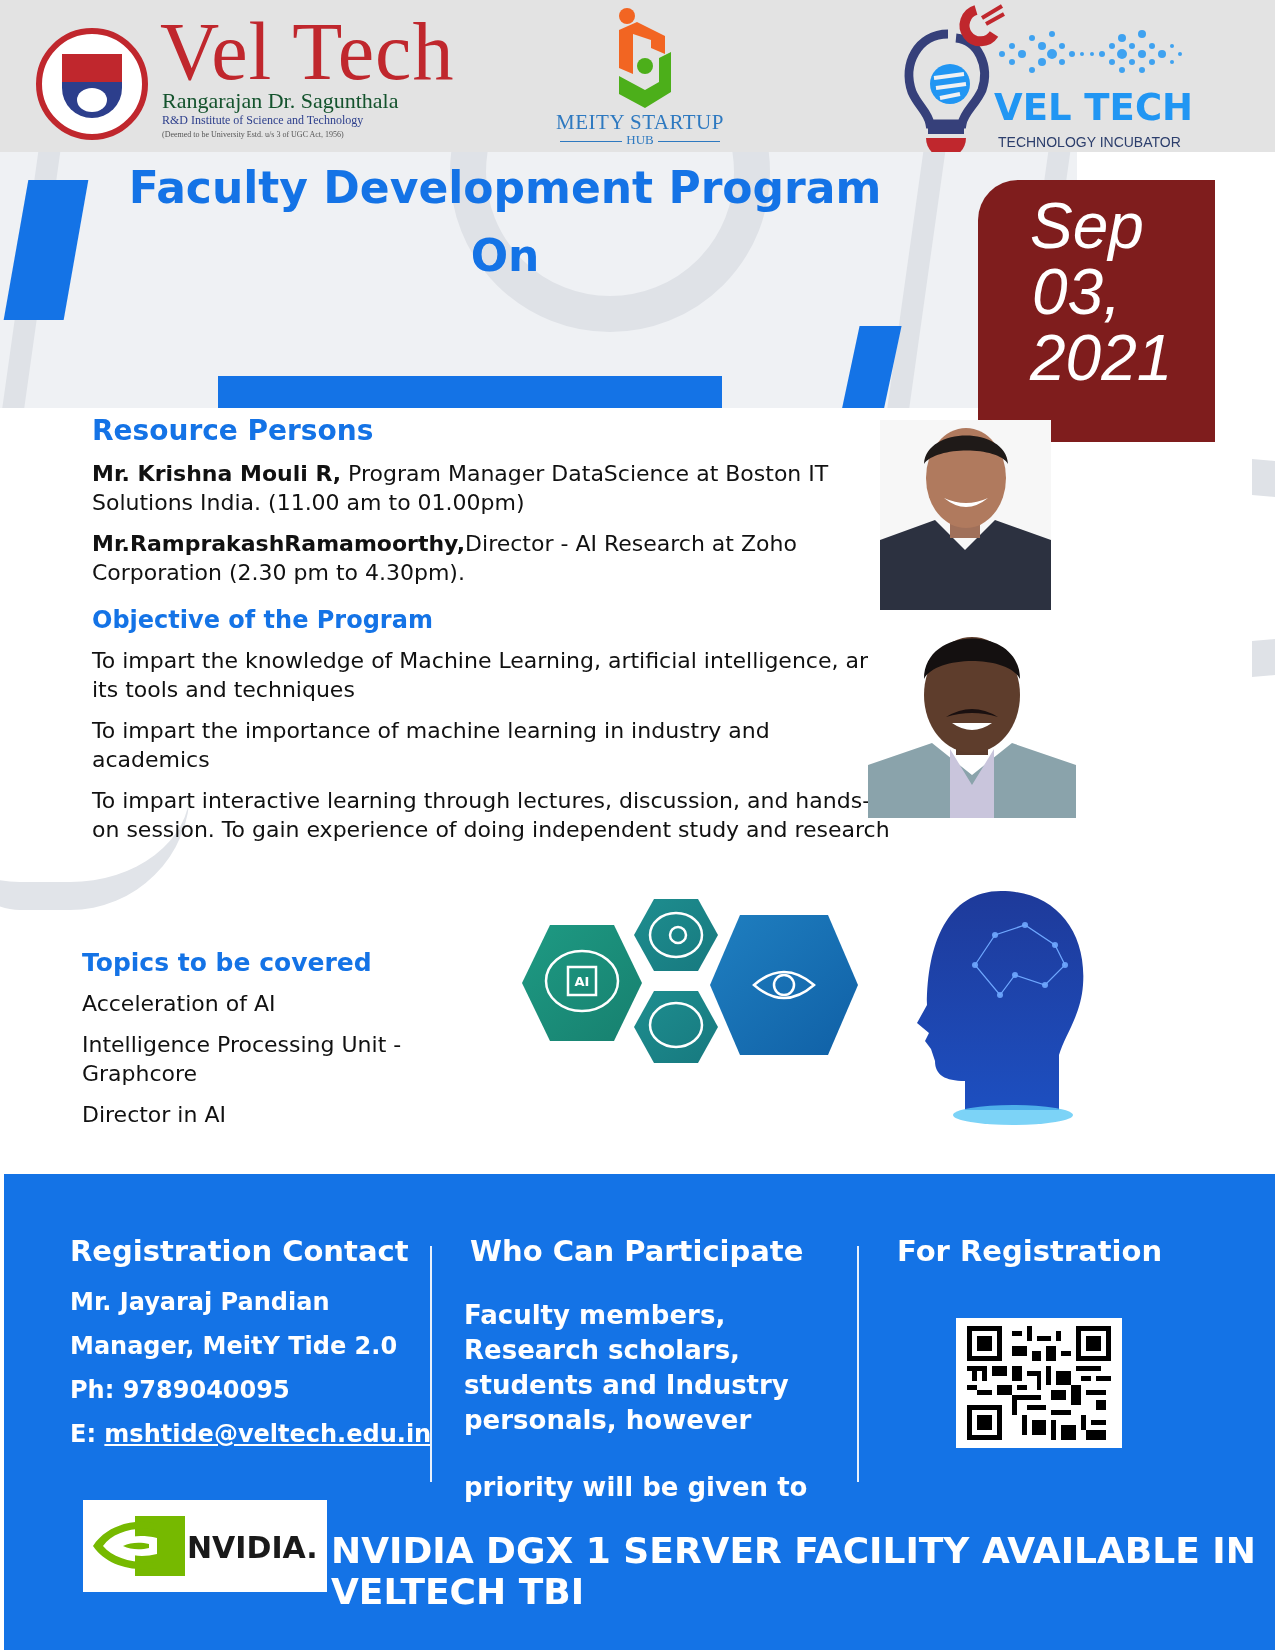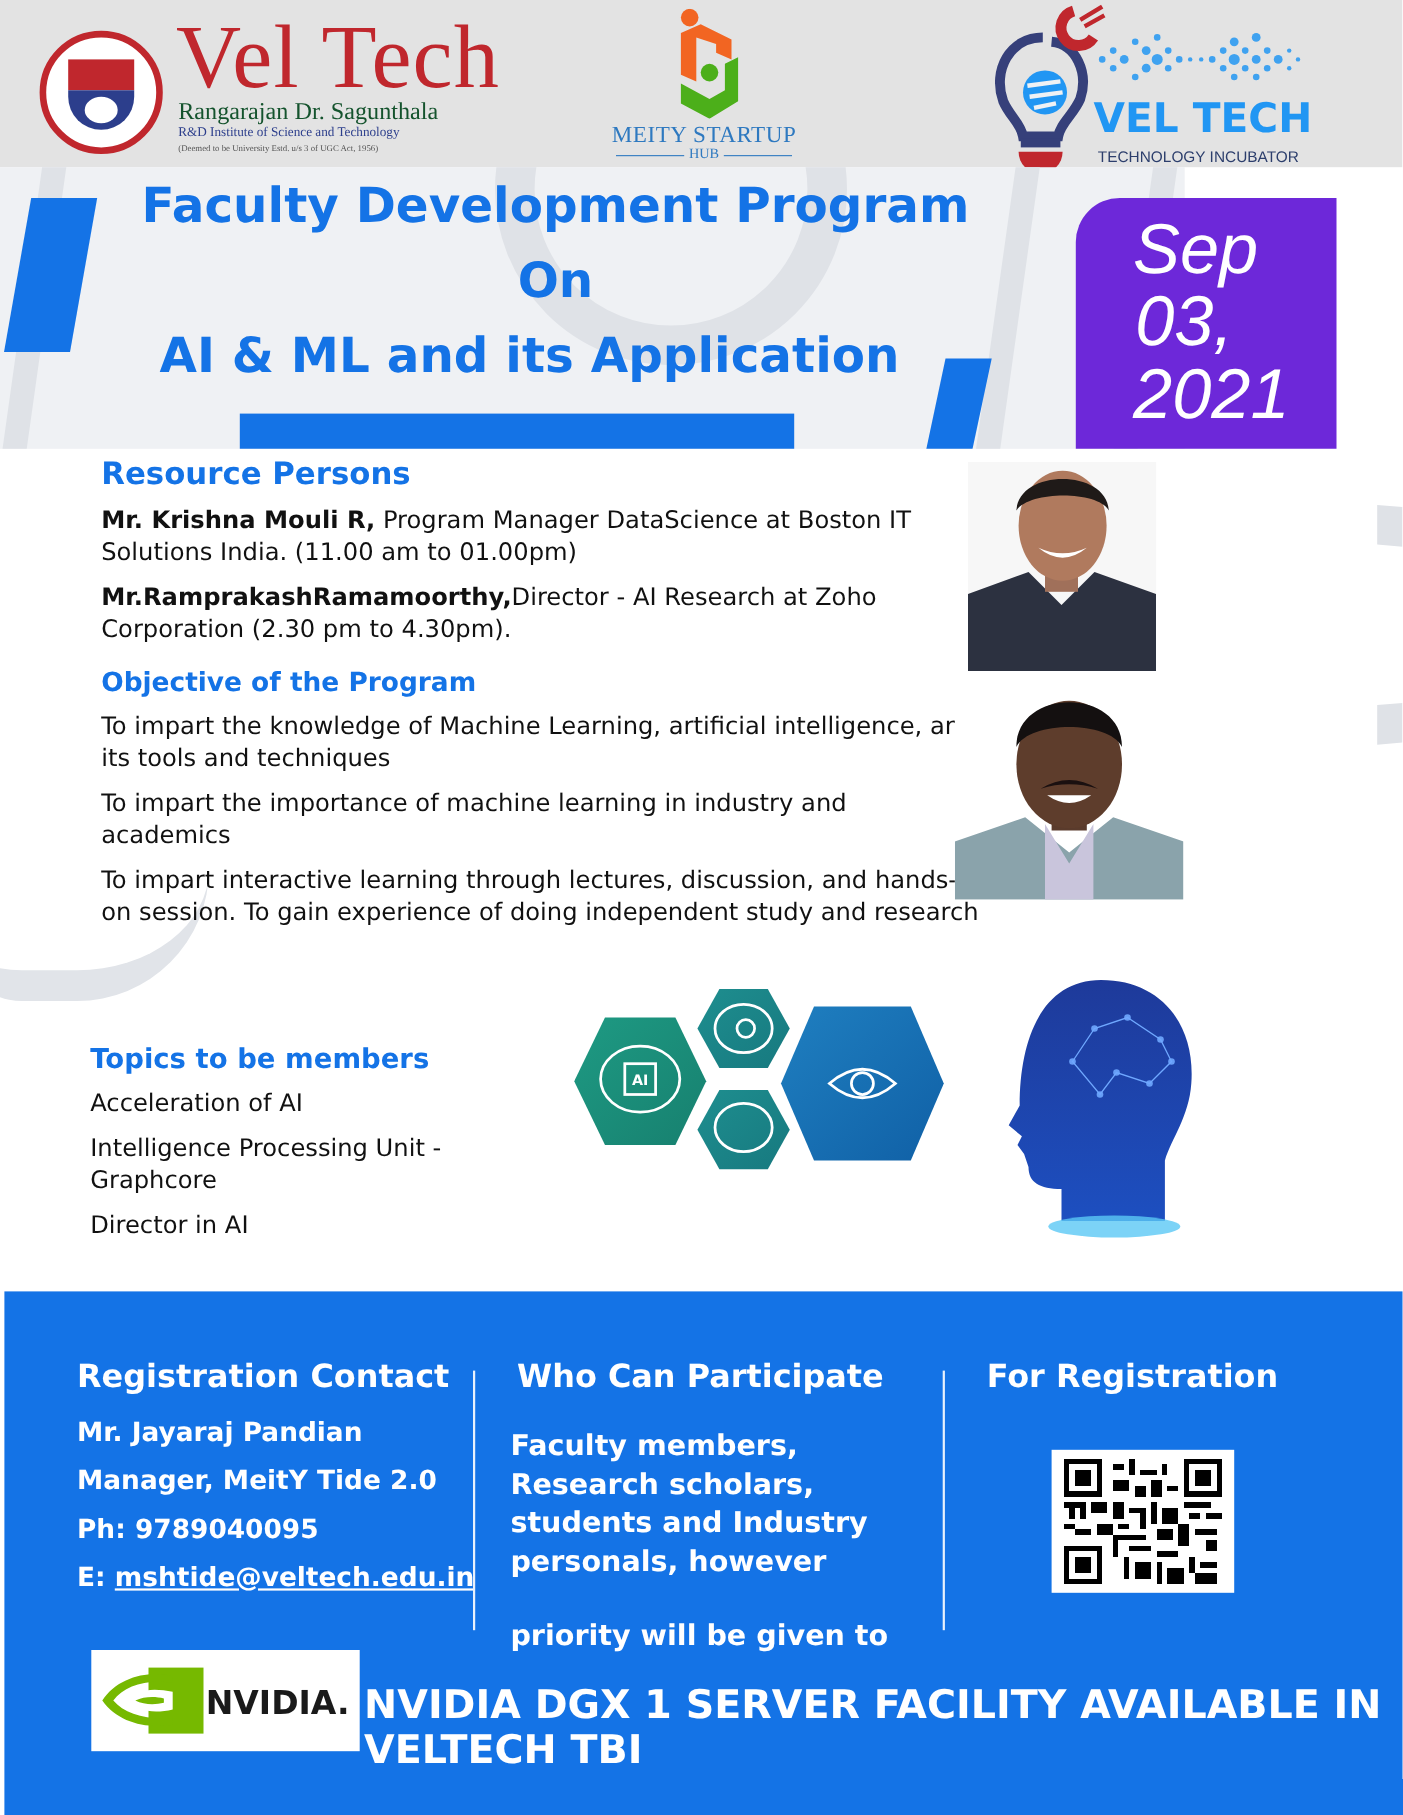--- a/index.html
+++ b/index.html
@@ -26,21 +26,21 @@
   .tbi-bulb { position: absolute; left: 898px; top: 4px; width: 110px; height: 150px; }
   .tbi-dots { position: absolute; left: 996px; top: 28px; width: 190px; height: 52px; }
   .tbi-name { position: absolute; left: 994px; top: 86px; font-family: "DejaVu Sans", sans-serif; font-weight: bold; color: #2196f3; font-size: 37px; letter-spacing: 0px; }
   .tbi-sub { position: absolute; left: 998px; top: 134px; font-family: "Liberation Sans", sans-serif; color: #2c3e6c; font-size: 14px; }
 
   
   .title-band { position: absolute; left: 0; top: 152px; width: 1077px; height: 256px; background: #eff1f4; overflow: hidden; }
   .deco-line { position: absolute; background: #dfe2e7; }
   .title-line { position: absolute; left: 0; width: 1010px; text-align: center; color: #1473e6; font-weight: bold; font-size: 44px; font-family: "DejaVu Sans", sans-serif; }
   .blue-bar { position: absolute; background: #1473e6; }
-  .date-box { position: absolute; left: 978px; top: 180px; width: 237px; height: 228px; background: #6d28d9; border-radius: 40px 0 0 0; }
+  .date-box { position: absolute; left: 978px; top: 180px; width: 237px; height: 262px; background: #7f1d1d; border-radius: 40px 0 0 0; }
   .date-line { position: absolute; left: 52px; color: #fff; font-style: italic; font-family: "Liberation Sans", sans-serif; font-size: 64px; line-height: 64px; }
 
   
   .section { position: absolute; left: 92px; }
   .heading { color: #1473e6; font-weight: bold; font-size: 28px; font-family: "DejaVu Sans", sans-serif; }
   .body-text { color: #111; font-size: 22px; line-height: 29px; font-family: "DejaVu Sans", sans-serif; }
   .body-text b { font-weight: bold; }
   .para { margin-top: 12px; }
 
   .photo { position: absolute; overflow: hidden; }
@@ -147,21 +147,20 @@
   <div class="deco-line" style="left:905px; top:-20px; width:22px; height:300px; transform:skewX(-8deg);"></div>
   <div class="deco-line" style="left:1030px; top:-20px; width:22px; height:300px; transform:skewX(-8deg);"></div>
   <div class="deco-line" style="left:1120px; top:-20px; width:22px; height:300px; transform:skewX(-8deg);"></div>
 
   <div class="blue-bar" style="left:16px; top:28px; width:60px; height:140px; transform:skewX(-10deg);"></div>
   <div class="blue-bar" style="left:850px; top:174px; width:42px; height:90px; transform:skewX(-12deg);"></div>
   <div class="blue-bar" style="left:218px; top:224px; width:504px; height:34px;"></div>
 
   <div class="title-line" style="top:10px;">Faculty Development Program</div>
   <div class="title-line" style="top:78px;">On</div>
-  <div class="title-line" style="top:146px; left:145px; width:auto; text-align:left;">AI &amp; ML and its Application</div>
 </div>
 
 <div class="date-box">
   <div class="date-line" style="top:14px;">Sep</div>
   <div class="date-line" style="top:80px; left:54px;">03,</div>
   <div class="date-line" style="top:146px; left:52px;">2021</div>
 </div>
 
 <div class="deco-right" style="left:1252px; top:460px; width:23px; height:36px; transform:skewY(5deg);"></div>
 <div class="deco-right" style="left:1252px; top:640px; width:23px; height:36px; transform:skewY(-5deg);"></div>
@@ -201,21 +200,21 @@
     <path d="M82 124 L104 160 L126 124 L126 193 L82 193 Z" fill="#c9c5dc"></path>
     <rect x="88" y="104" width="32" height="26" fill="#5a3b2c"></rect>
     <ellipse cx="104" cy="70" rx="48" ry="58" fill="#5e3d2c"></ellipse>
     <path d="M56 54 C56 0 152 0 152 54 C140 30 68 30 56 54 Z" fill="#141010"></path>
     <path d="M78 92 Q104 76 130 92 Q104 84 78 92 Z" fill="#1a1010"></path>
     <path d="M84 98 Q104 112 124 98 Z" fill="#fff"></path>
   </svg>
 </div>
 
 <div class="topics">
-  <div class="heading" style="font-size:25px;">Topics to be members</div>
+  <div class="heading" style="font-size:25px;">Topics to be covered</div>
   <div class="body-text para">Acceleration of AI</div>
   <div class="body-text para" style="width:340px;">Intelligence Processing Unit - Graphcore</div>
   <div class="body-text para">Director in AI</div>
 </div>
 
 <svg class="hex-graphic" viewBox="0 0 355 185">
   <defs>
     <linearGradient id="g1" x1="0" y1="0" x2="1" y2="1">
         <stop offset="0" stop-color="#1e9a83"></stop>
         <stop offset="1" stop-color="#17806f"></stop>

